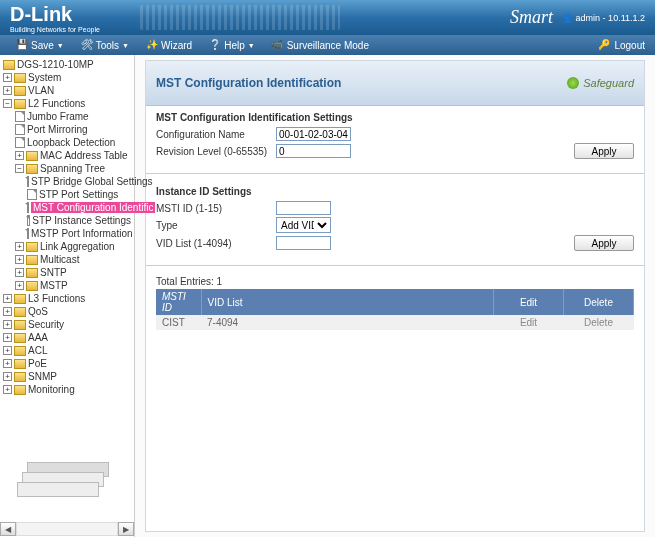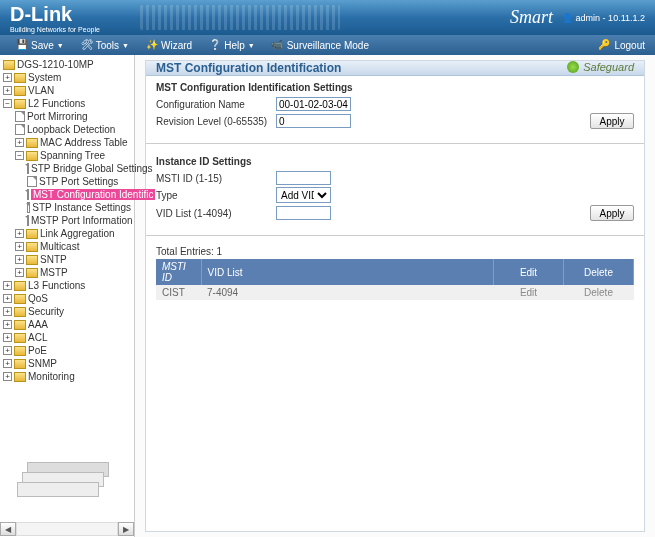--- a/index.html
+++ b/index.html
@@ -35,33 +35,33 @@
 .device-img .b1 { top: 30px; left: 5px; }
 .device-img .b2 { top: 20px; left: 10px; }
 .device-img .b3 { top: 10px; left: 15px; background: #ddd; }
 
 .scroll-strip { position: absolute; bottom: 0; left: 0; right: 0; height: 16px; display:flex; align-items:center; }
 .scroll-btn { width: 16px; height: 14px; background: linear-gradient(#fff,#ddd); border: 1px solid #aaa; display:flex; align-items:center; justify-content:center; font-size:8px; color:#555;}
 .scroll-track { flex: 1; height: 14px; background: #f4f4f4; border: 1px solid #ddd; }
 
 .content { flex: 1; background: #fbfbfb; padding: 5px 10px; overflow: hidden; }
 .panel { border: 1px solid #cfd7e0; background: #fff; height: 100%; }
-.panel-header { background: linear-gradient(180deg, #e8f0f8 0%, #c8d8ea 100%); border-bottom: 1px solid #b0c4da; padding: 0 10px; display: flex; align-items: flex-start; }
+.panel-header { background: linear-gradient(180deg, #e8f0f8 0%, #c8d8ea 100%); border-bottom: 1px solid #b0c4da; padding: 15px 10px; display: flex; align-items: center; }
 .panel-title { color: #2a5f90; font-weight: bold; font-size: 12px; }
 .safeguard { margin-left: auto; color: #5c7c3a; font-style: italic; font-size: 11px; display:flex; align-items:center; gap:4px; }
 .safeguard-icon { width: 12px; height: 12px; background: radial-gradient(#9cdc4a,#4a9c1a); border-radius: 50%; }
 
 .section { padding: 6px 10px; }
 .section-title { font-weight: bold; font-size: 10px; margin-bottom: 4px; color: #333; }
 .form-row { display: flex; align-items: center; margin: 2px 0; }
 .form-label { width: 120px; font-size: 10px; color: #333; }
 .form-input { width: 75px; height: 14px; border: 1px solid #7a9cc0; font-size: 10px; padding: 0 2px; background:#fff; }
 .form-input.wide { width: 55px; }
 .form-select { width: 55px; height: 16px; border: 1px solid #7a9cc0; font-size: 10px; background:#fff; }
-.apply-btn { margin-left: auto; width: 44px; height: 16px; background: linear-gradient(#fff,#e4e4e4); border: 1px solid #999; border-radius: 2px; font-size: 10px; cursor: pointer; }
+.apply-btn { margin-left: auto; width: 60px; height: 16px; background: linear-gradient(#fff,#e4e4e4); border: 1px solid #999; border-radius: 2px; font-size: 10px; cursor: pointer; }
 hr.sep { border: none; border-top: 1px solid #ccc; margin: 6px 0; }
 
 .total-entries { font-size: 10px; padding: 4px 10px 2px; color:#333; }
 .grid { width: calc(100% - 20px); margin: 0 10px; border-collapse: collapse; font-size: 10px; }
 .grid th { background: #5a7fb0; color: #fff; font-weight: normal; text-align: left; padding: 2px 6px; border-right: 1px solid #7a9fc8; }
 .grid th.center { text-align: center; }
 .grid td { background: #f0f0f0; padding: 2px 6px; color: #666; }
 .grid td.action { text-align: center; color: #888; cursor: pointer; }
 .grid .col-msti { width: 45px; font-style: italic; }
 .grid .col-edit { width: 70px; }
@@ -129,20 +129,24 @@
           <span class="toggle">+</span>
           <span class="folder-icon"></span>
           <span class="item-label">VLAN</span>
         </li>
       <li>
           <span class="toggle">−</span>
           <span class="folder-icon"></span>
           <span class="item-label">L2 Functions</span>
         </li>
       <ul class="subtree">
+        <li>
+            <span class="page-icon"></span>
+            <span class="item-label">Jumbo Frame</span>
+          </li>
         <li>
             <span class="page-icon"></span>
             <span class="item-label">Port Mirroring</span>
           </li>
         <li>
             <span class="page-icon"></span>
             <span class="item-label">Loopback Detection</span>
           </li>
         <li>
             <span class="toggle">+</span>

